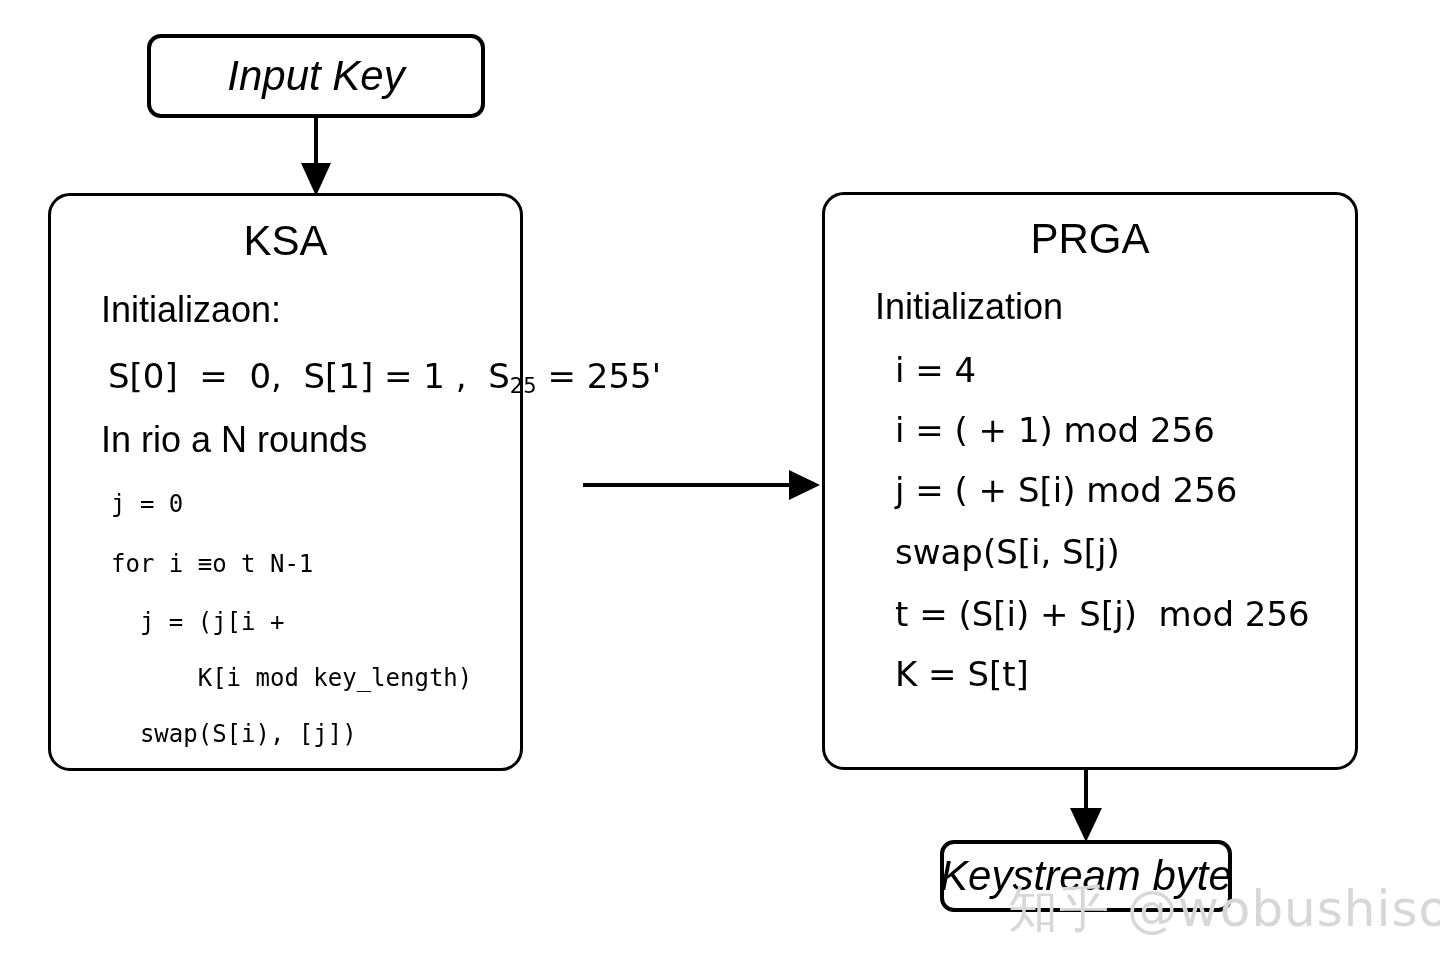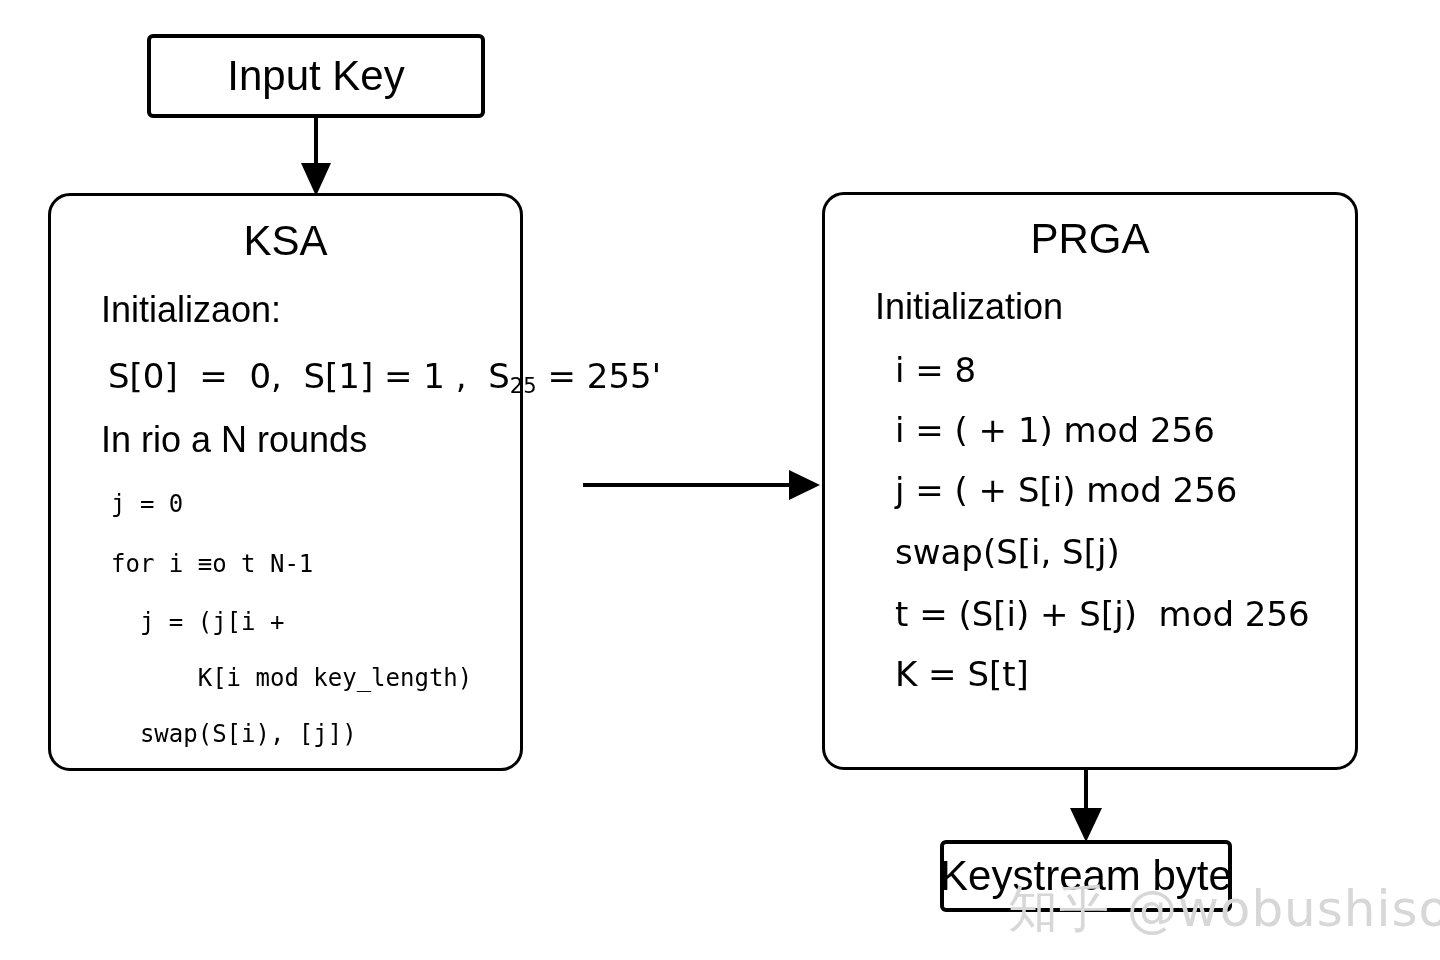--- a/index.html
+++ b/index.html
@@ -21,24 +21,25 @@
   }
   .node {
     position: absolute;
     box-sizing: border-box;
     border: 3px solid #000000;
     background: #ffffff;
     border-radius: 22px;
   }
   .node-small {
     border-width: 4px;
-    border-radius: 6px;
+    border-radius: 14px;
     display: flex;
     align-items: center;
     justify-content: center;
+    font-style: italic;
   }
   .node-title {
     position: absolute;
     left: 0;
     right: 0;
     text-align: center;
     font-size: 42px;
     line-height: 1;
     font-family: "Liberation Sans", sans-serif;
     color: #000;
@@ -139,21 +140,21 @@
     <div class="code" style="left:60px; top:414px;">  j = (j[i +</div>
     <div class="code" style="left:60px; top:470px;">      K[i mod key_length)</div>
     <div class="code" style="left:60px; top:526px;">  swap(S[i), [j])</div>
   </div>
 
   <div class="node" style="left:822px; top:192px; width:536px; height:578px;">
     <div class="node-title" style="top:23px;">PRGA</div>
 
     <div class="sec-head" style="left:30px; top:94px;">Initialization</div>
 
-    <div class="eqn" style="left:70px; top:158px;">i = 8</div>
+    <div class="eqn" style="left:70px; top:158px;">i = 4</div>
     <div class="eqn" style="left:70px; top:218px;">i = ( + 1) mod 256</div>
     <div class="eqn" style="left:70px; top:278px;">j = ( + S[i) mod 256</div>
     <div class="eqn" style="left:70px; top:340px;">swap(S[i, S[j)</div>
     <div class="eqn" style="left:70px; top:402px;">t = (S[i) + S[j)  mod 256</div>
     <div class="eqn" style="left:70px; top:462px;">K = S[t]</div>
   </div>
 
   <div class="node node-small" style="left:940px; top:840px; width:292px; height:72px;">
     <span class="node-label">Keystream byte</span>
   </div>

